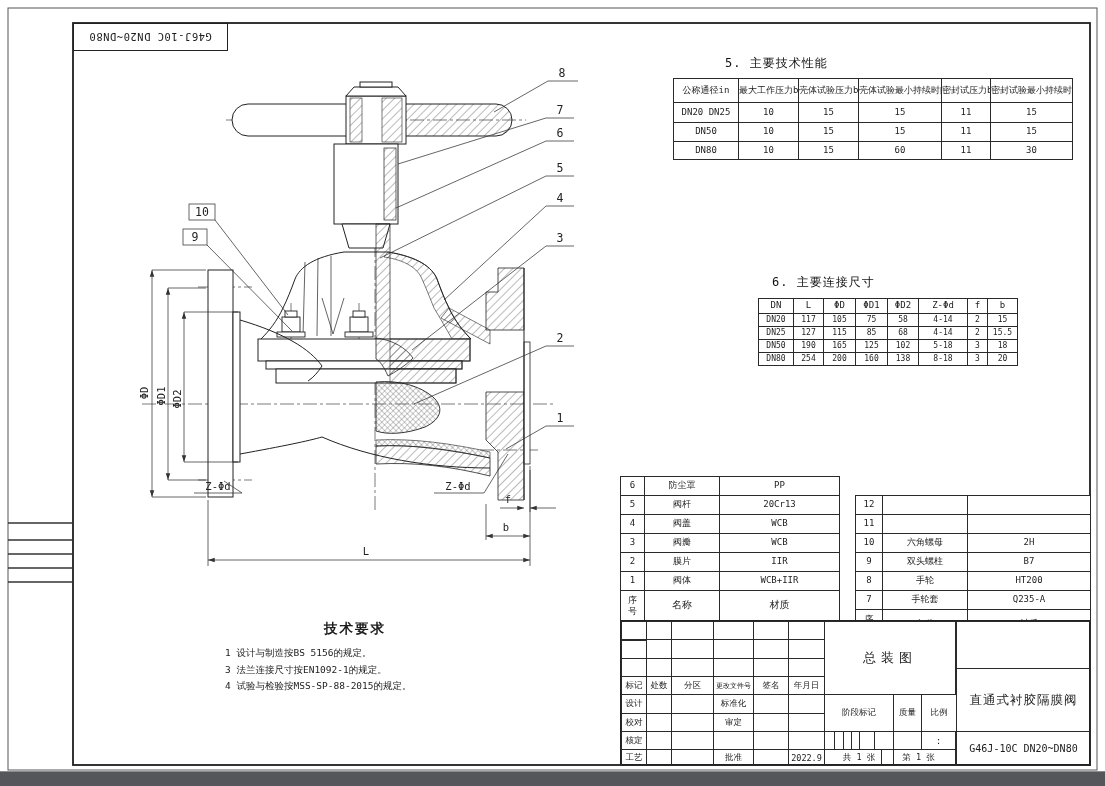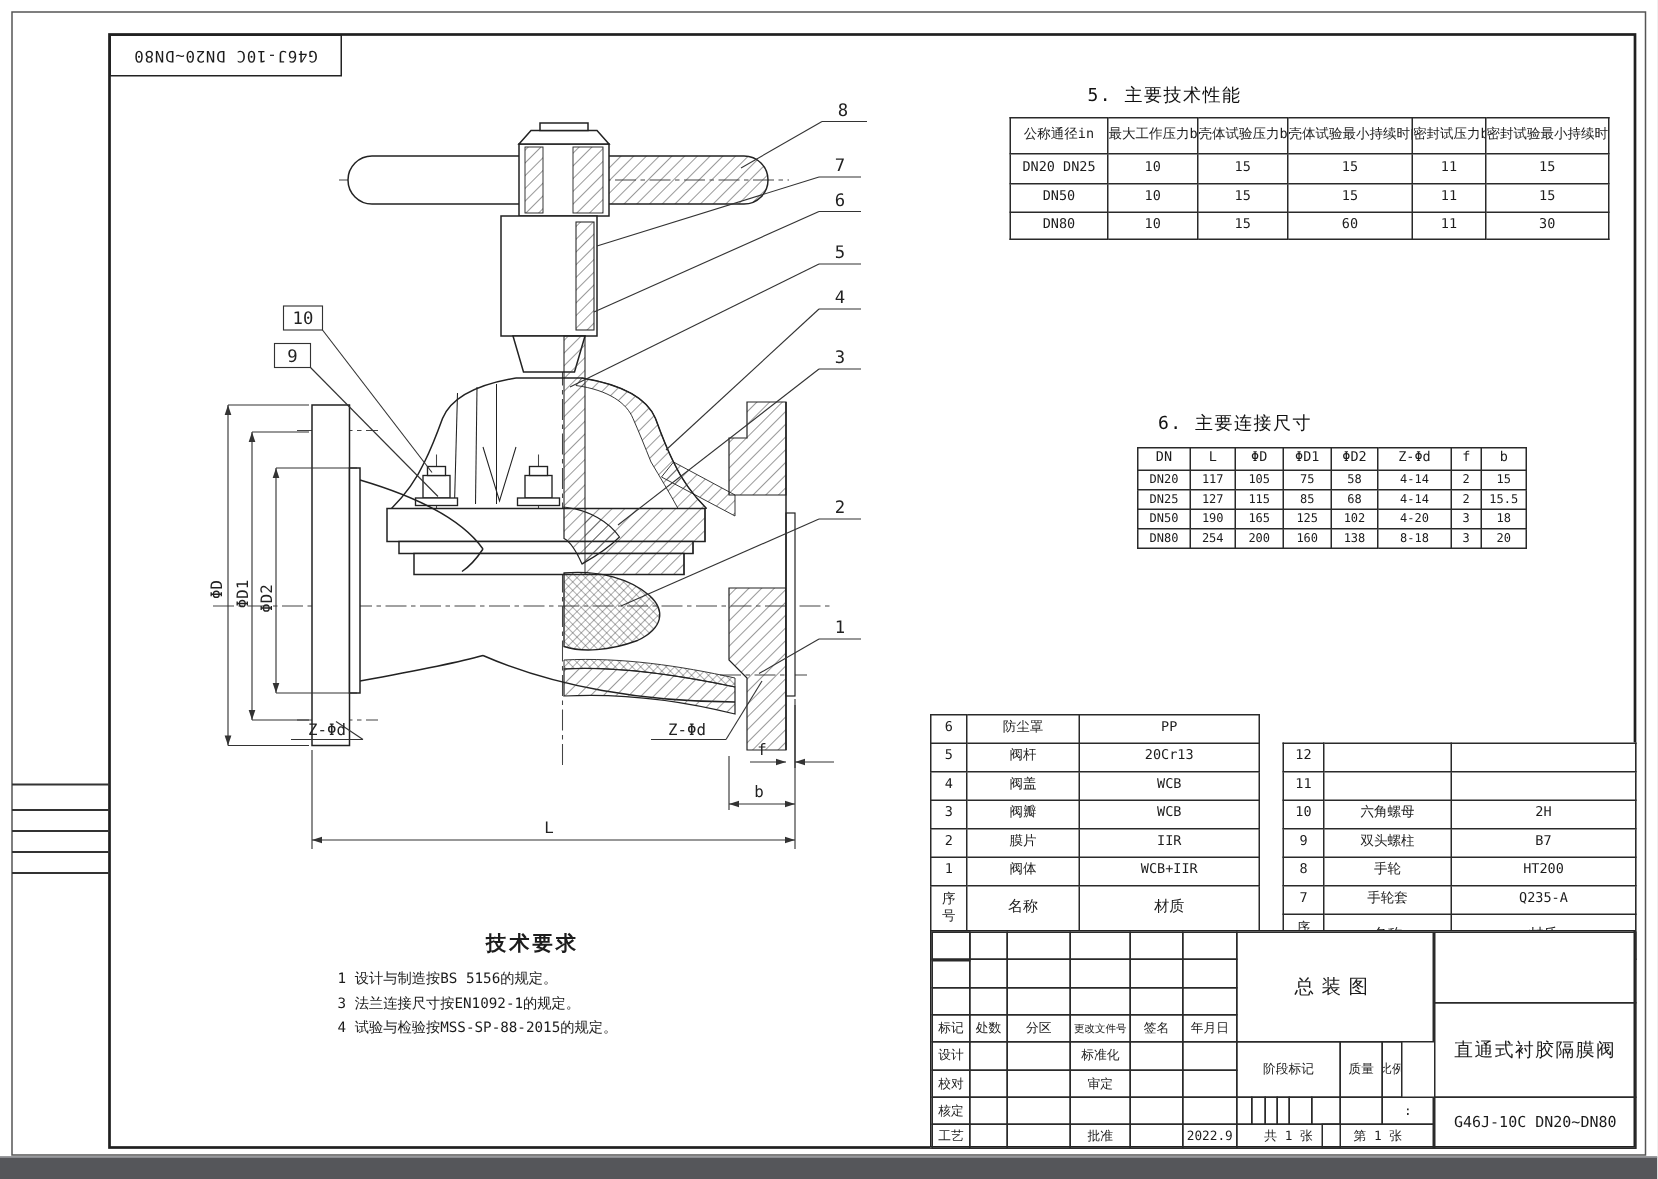--- a/index.html
+++ b/index.html
@@ -306,21 +306,21 @@
       <td style="font-size:8px">4-14</td>
       <td style="font-size:8px">2</td>
       <td style="font-size:8px">15.5</td>
     </tr>
     <tr style="height:13px">
       <td style="font-size:8px">DN50</td>
       <td style="font-size:8px">190</td>
       <td style="font-size:8px">165</td>
       <td style="font-size:8px">125</td>
       <td style="font-size:8px">102</td>
-      <td style="font-size:8px">4-20</td>
+      <td style="font-size:8px">5-18</td>
       <td style="font-size:8px">3</td>
       <td style="font-size:8px">18</td>
     </tr>
     <tr style="height:13px">
       <td style="font-size:8px">DN80</td>
       <td style="font-size:8px">254</td>
       <td style="font-size:8px">200</td>
       <td style="font-size:8px">160</td>
       <td style="font-size:8px">138</td>
       <td style="font-size:8px">8-18</td>
@@ -477,21 +477,21 @@
     <div class="c" style="left:0;top:128px;width:26px;height:17px">工艺</div>
     <div class="c" style="left:25px;top:128px;width:26px;height:17px"></div>
     <div class="c" style="left:50px;top:128px;width:43px;height:17px"></div>
     <div class="c" style="left:92px;top:128px;width:41px;height:17px">批准</div>
     <div class="c" style="left:132px;top:128px;width:36px;height:17px"></div>
     <div class="c" style="left:167px;top:128px;width:37px;height:17px">2022.9</div>
 
     <div class="c" style="left:203px;top:0;width:132px;height:74px;font-size:13px;letter-spacing:5px">总装图</div>
     <div class="c" style="left:203px;top:73px;width:70px;height:38px">阶段标记</div>
     <div class="c" style="left:272px;top:73px;width:29px;height:38px">质量</div>
-    <div class="c" style="left:300px;top:73px;width:14px;height:38px">比例</div>
+    <div class="c" style="left:300px;top:73px;width:36px;height:38px">比例</div>
     <div class="c" style="left:203px;top:110px;width:11px;height:19px"></div>
     <div class="c" style="left:213px;top:110px;width:10px;height:19px"></div>
     <div class="c" style="left:222px;top:110px;width:9px;height:19px"></div>
     <div class="c" style="left:230px;top:110px;width:9px;height:19px"></div>
     <div class="c" style="left:238px;top:110px;width:16px;height:19px"></div>
     <div class="c" style="left:253px;top:110px;width:20px;height:19px"></div>
     <div class="c" style="left:272px;top:110px;width:29px;height:19px"></div>
     <div class="c" style="left:300px;top:110px;width:35px;height:19px">:</div>
     <div class="c" style="left:203px;top:128px;width:70px;height:17px">共 1 张</div>
     <div class="c" style="left:260px;top:128px;width:75px;height:17px">第 1 张</div>

